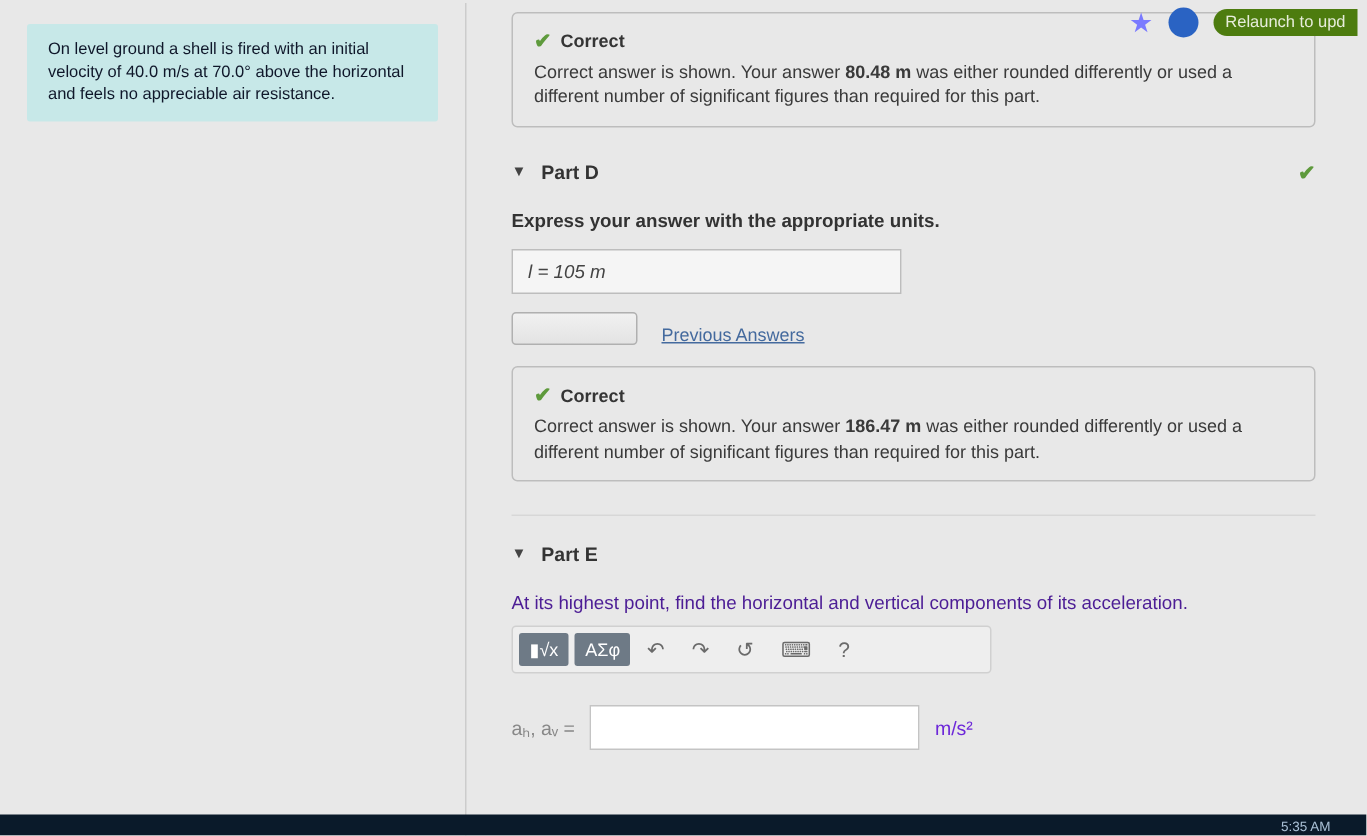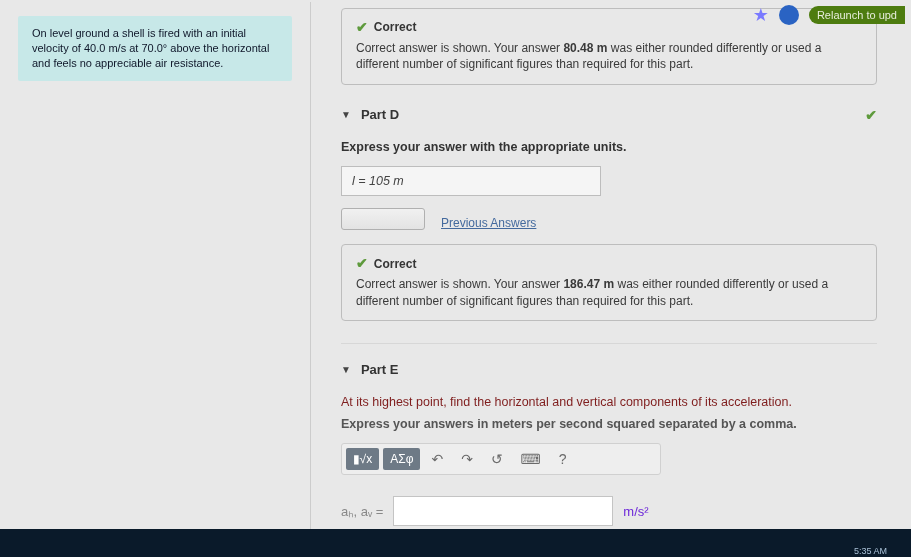--- a/index.html
+++ b/index.html
@@ -116,21 +116,21 @@
     display: flex; align-items: center; gap: 10px;
     font-size: 13px; color: #888; margin-top: 21px;
   }
   .answer-input {
     border: 1px solid #c4c4c4; background: #fff;
     width: 220px; height: 30px; padding: 4px;
   }
   .unit { font-size: 13px; color: #6d28d9; }
   .taskbar {
     position: absolute; bottom: 0; left: 0; right: 0;
-    height: 28px; background: #0a1a2a;
+    height: 14px; background: #0a1a2a;
   }
   .clock {
     position: absolute; right: 24px; bottom: 1px;
     color: #a9c0d6; font-size: 9px;
   }
 </style>
 </head>
 <body>
 
 <div class="browser-bar">
@@ -174,22 +174,21 @@
       </div>
       <span>Correct answer is shown. Your answer </span><span class="answer-val">186.47 m</span><span> was either rounded differently or used a different number of significant figures than required for this part.</span>
     </div>
 
     <hr class="sep">
 
     <div class="part-header">
       <span class="caret">▼</span>
       <span>Part E</span>
     </div>
-    <div class="question" style="color:#7f1d1d">At its highest point, find the horizontal and vertical components of its acceleration.</div>
-    <div class="instr" style="color:#555">Express your answers in meters per second squared separated by a comma.</div>
+    <div class="question" style="color:#4c1d95">At its highest point, find the horizontal and vertical components of its acceleration.</div>
 
     <div class="toolbar">
       <span class="tool-btn">▮√x</span>
       <span class="tool-btn">ΑΣφ</span>
       <span class="tool-icon">↶</span>
       <span class="tool-icon">↷</span>
       <span class="tool-icon">↺</span>
       <span class="tool-icon">⌨</span>
       <span class="tool-icon">?</span>
     </div>

